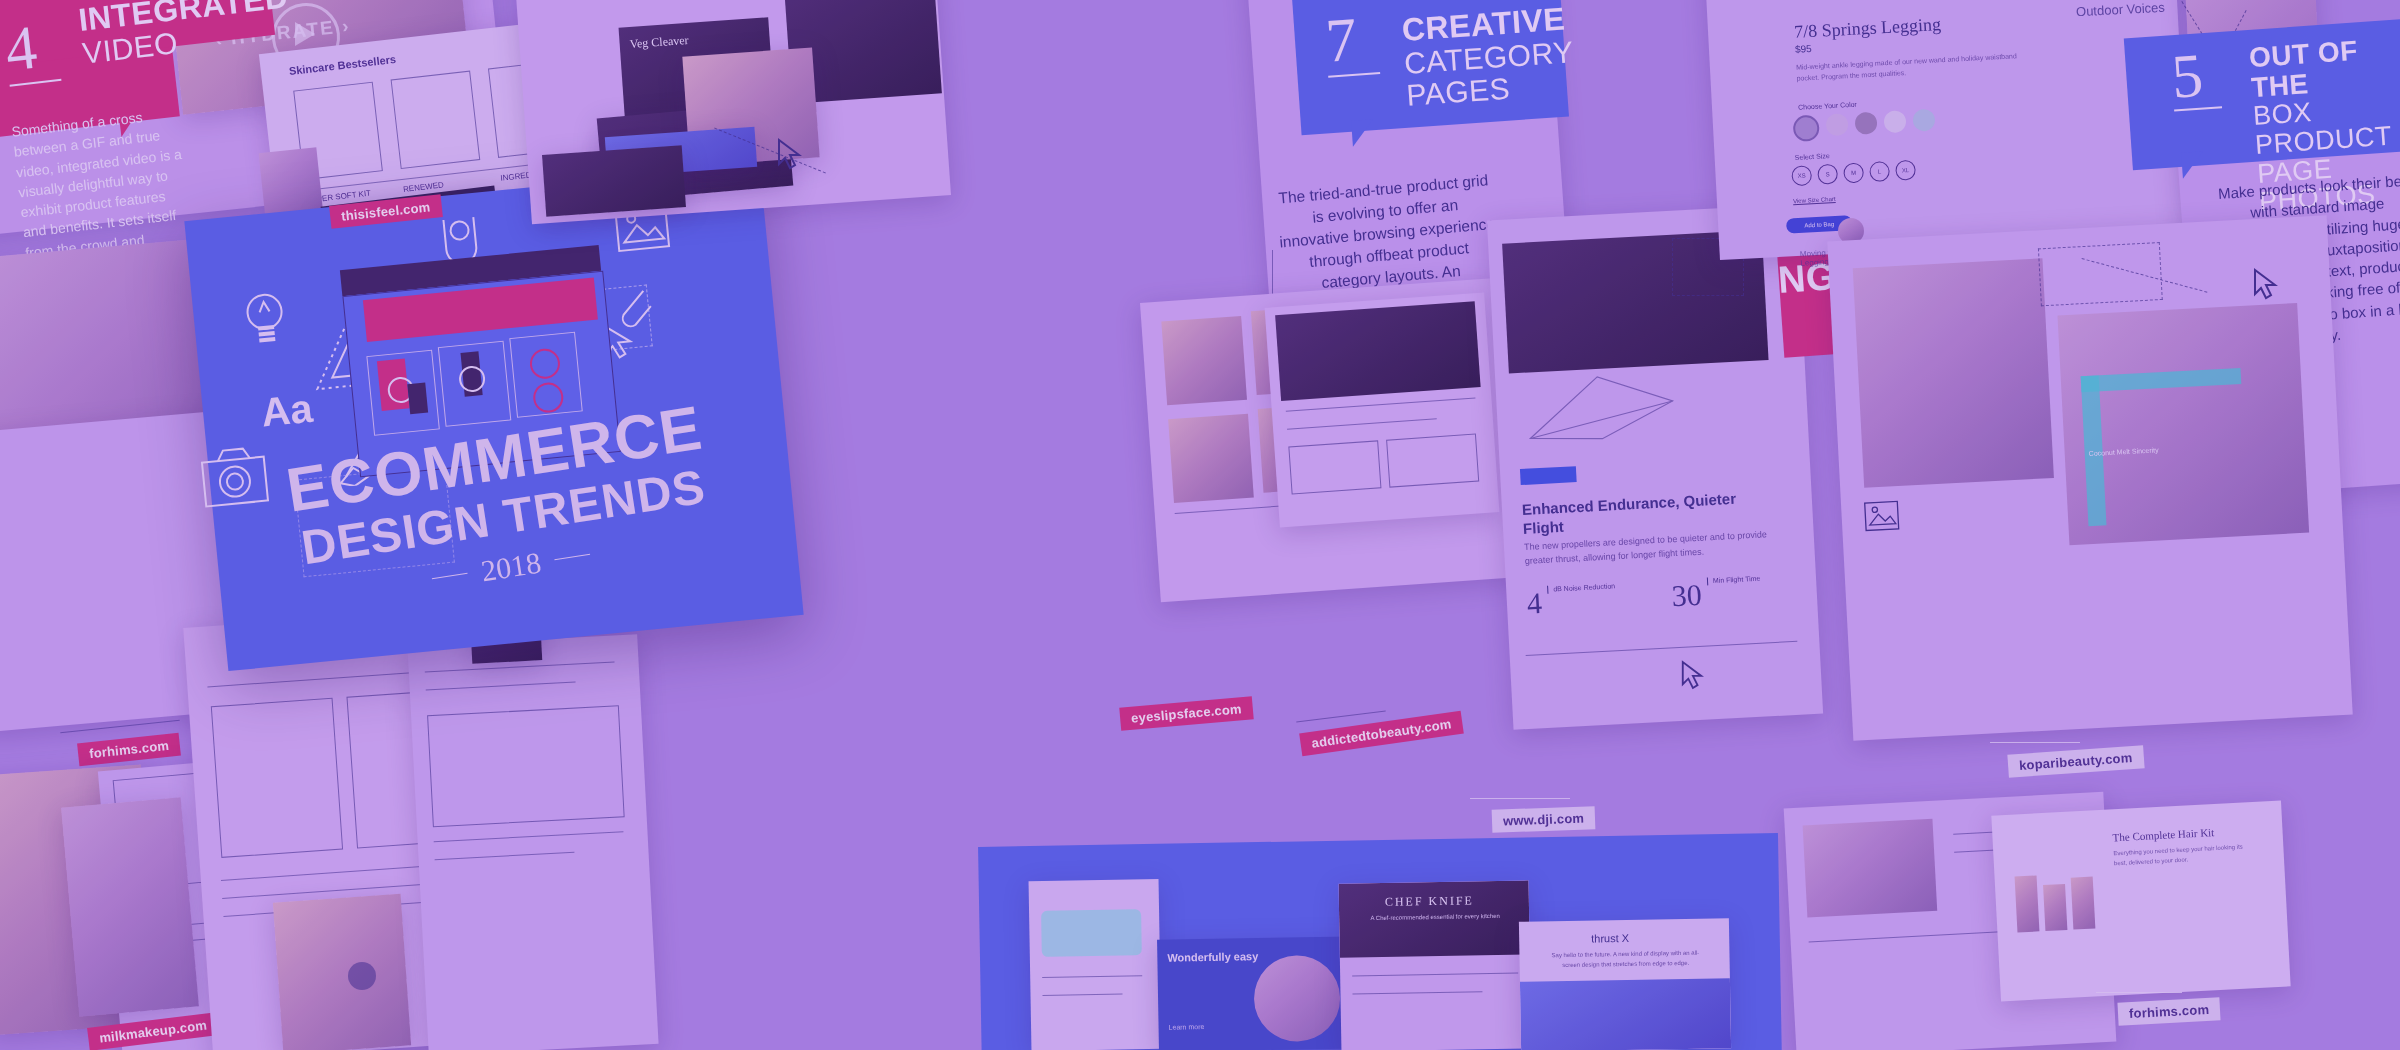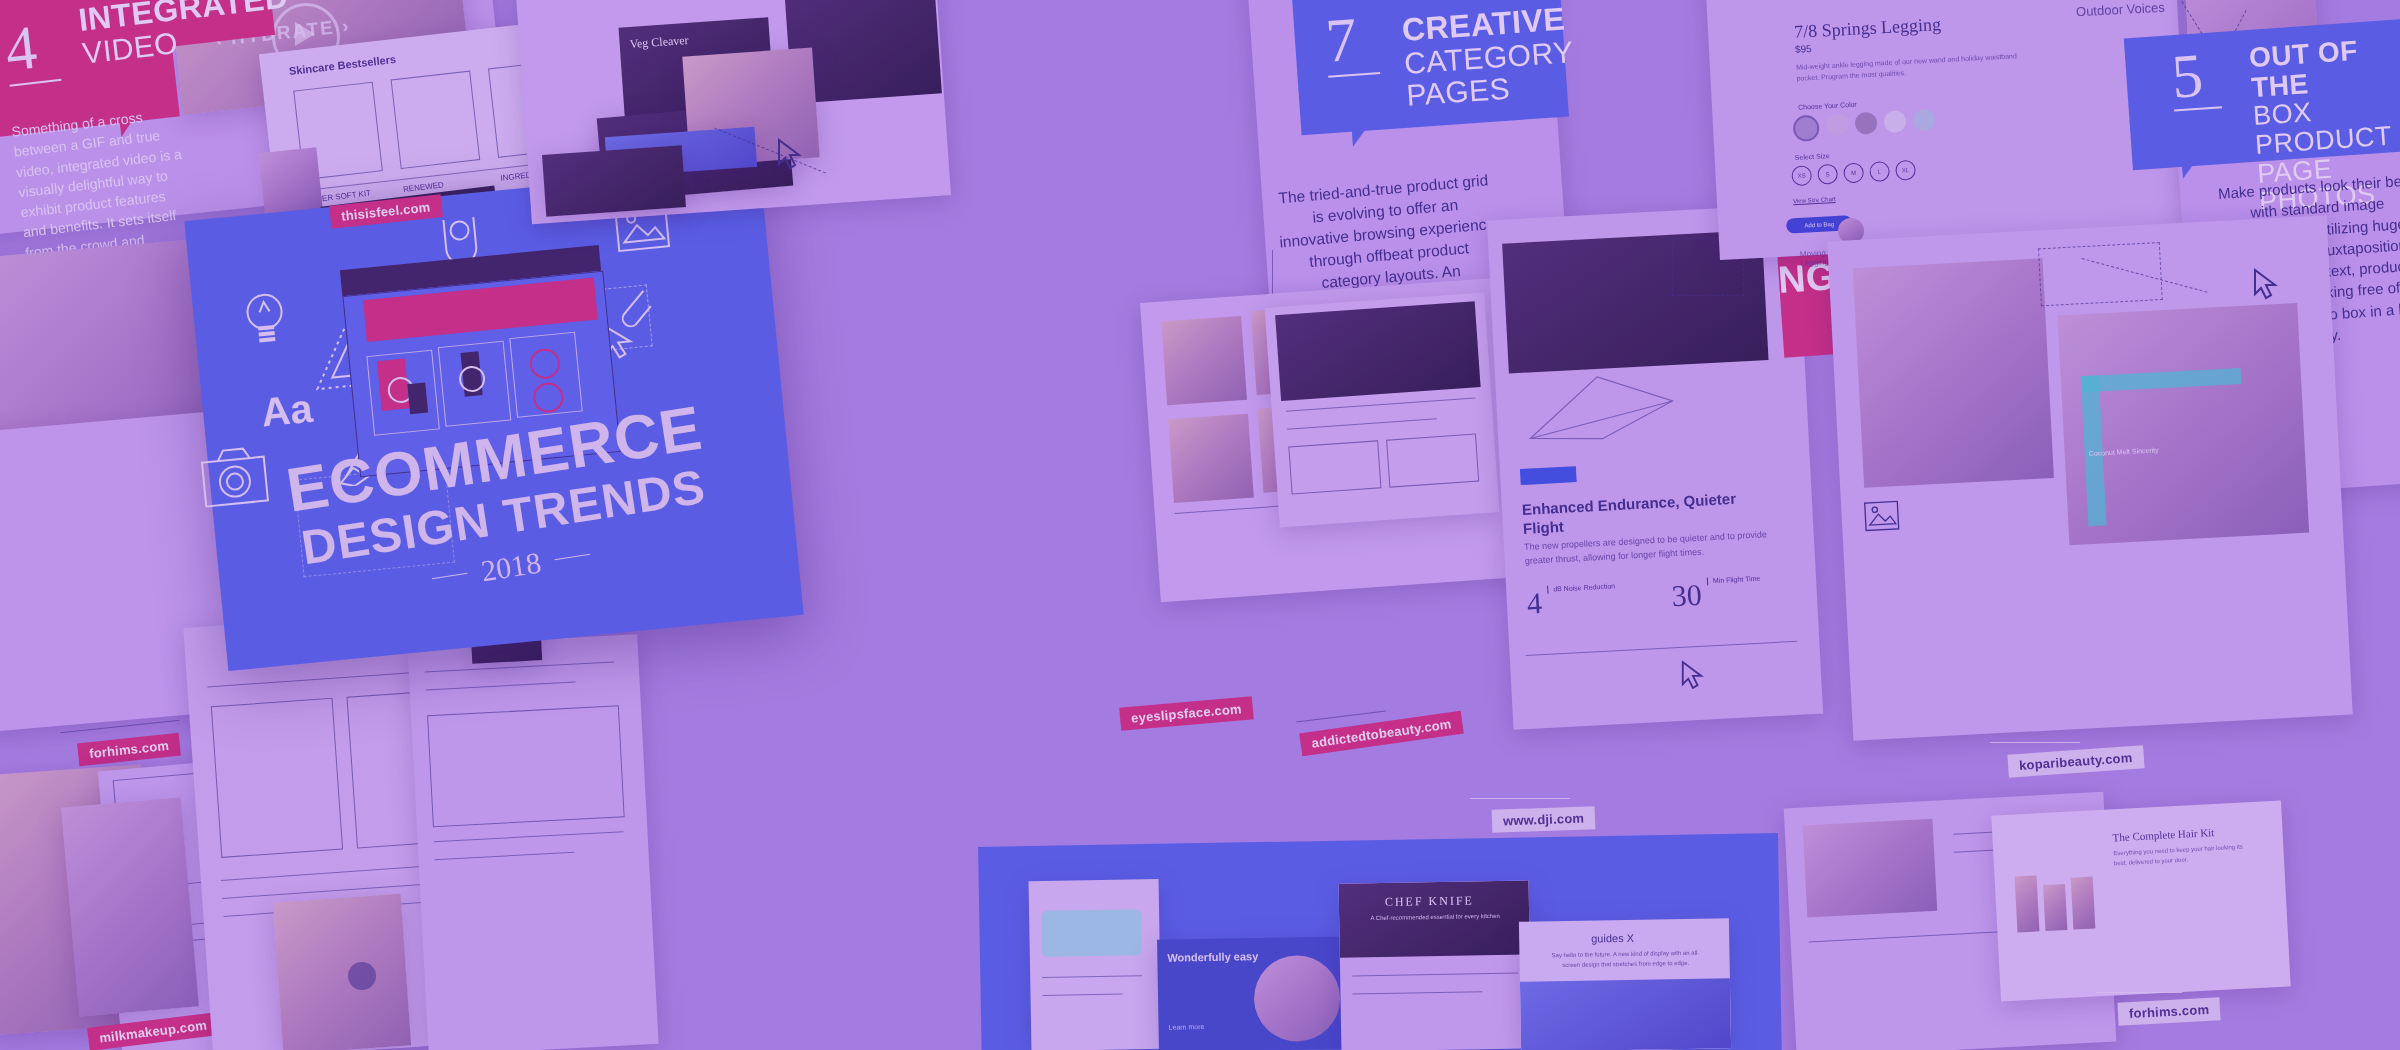--- a/index.html
+++ b/index.html
@@ -391,19 +391,19 @@
 
   <div class="card" style="left:1340px;top:882px;width:190px;height:168px;transform:rotate(-1deg);background:#cba5ef;">
     <div class="photo ph-dark" style="left:0px;top:0px;width:190px;height:74px;"></div>
     <div style="position:absolute;left:46px;top:12px;font-size:12px;color:#e7d6f6;letter-spacing:2px;font-family:'Liberation Serif',serif;">CHEF KNIFE</div>
     <div style="position:absolute;left:26px;top:32px;width:140px;font-size:6px;color:#d9c2f0;text-align:center;">A Chef-recommended essential for every kitchen</div>
     <div class="line" style="left:12px;top:92px;width:166px;"></div>
     <div class="line" style="left:12px;top:110px;width:130px;"></div>
   </div>
 
   <div class="card" style="left:1520px;top:920px;width:210px;height:130px;transform:rotate(-1deg);background:#d6b9f4;">
-    <div style="position:absolute;left:72px;top:12px;font-size:11px;color:#3b2a86;">guides X</div>
+    <div style="position:absolute;left:72px;top:12px;font-size:11px;color:#3b2a86;">thrust X</div>
     <div style="position:absolute;left:26px;top:30px;width:160px;font-size:6px;color:#4a2d8c;text-align:center;line-height:1.6;opacity:.8;">Say hello to the future. A new kind of display with an all-screen design that stretches from edge to edge.</div>
     <div class="photo ph-blue" style="left:0px;top:60px;width:210px;height:70px;"></div>
   </div>
 
   <div class="overlay-tint"></div>
 </div>
 
 </body></html>

